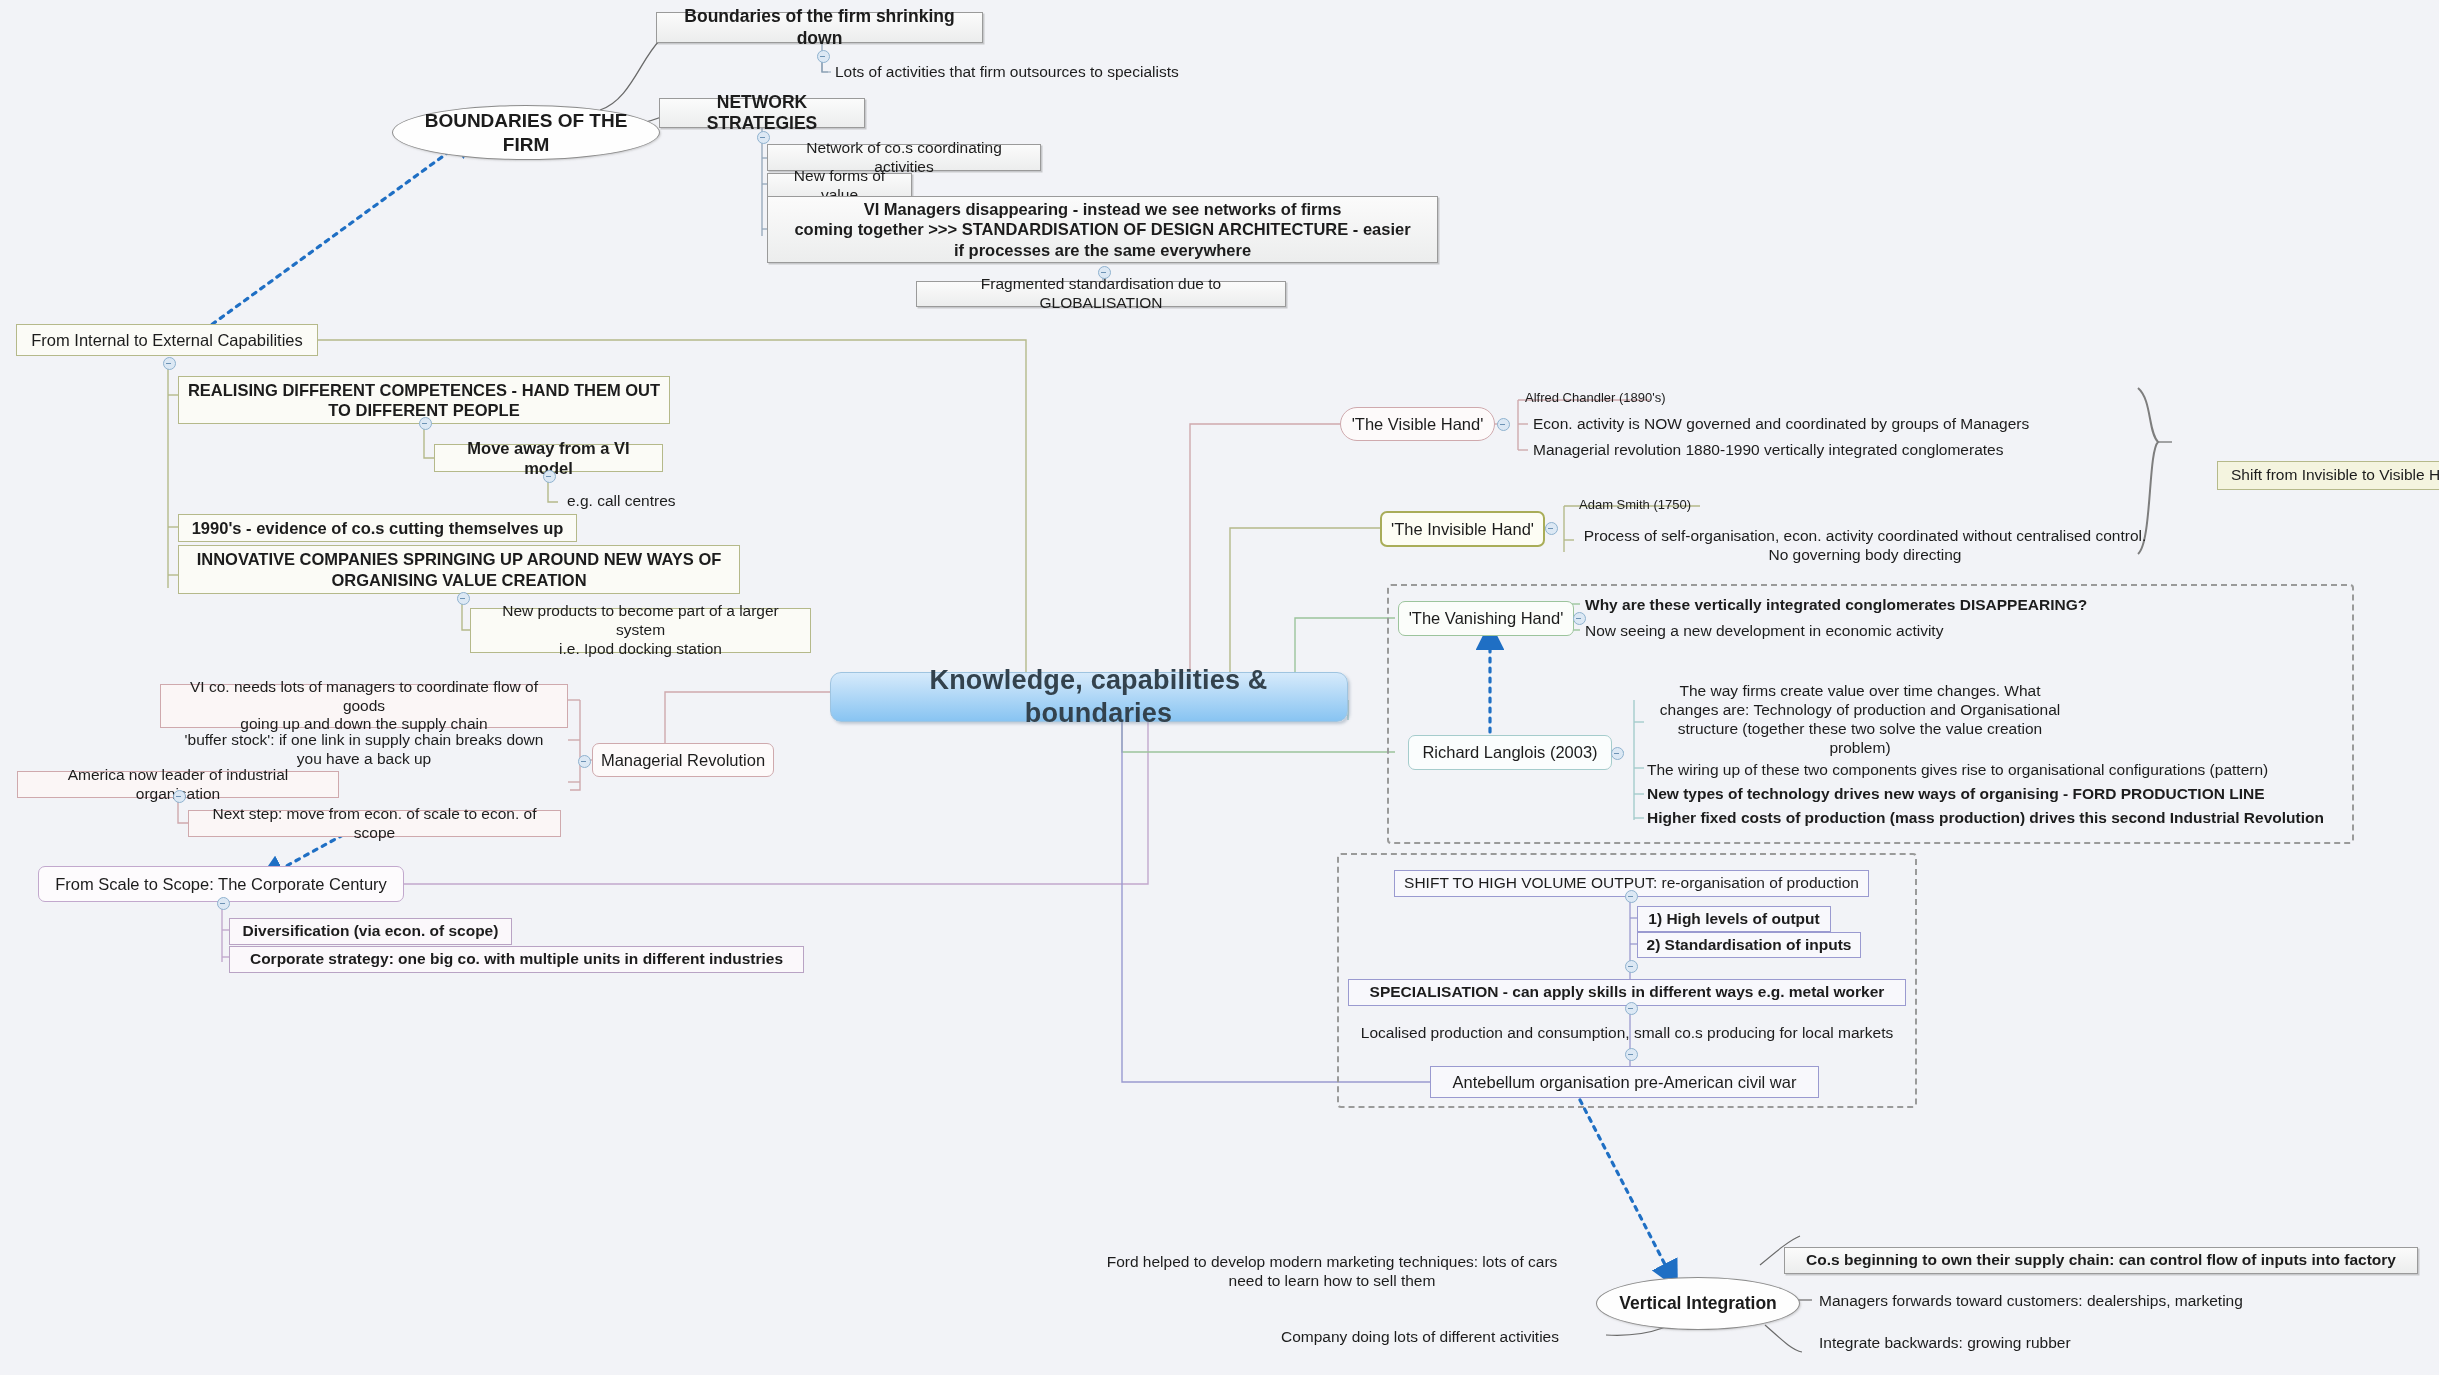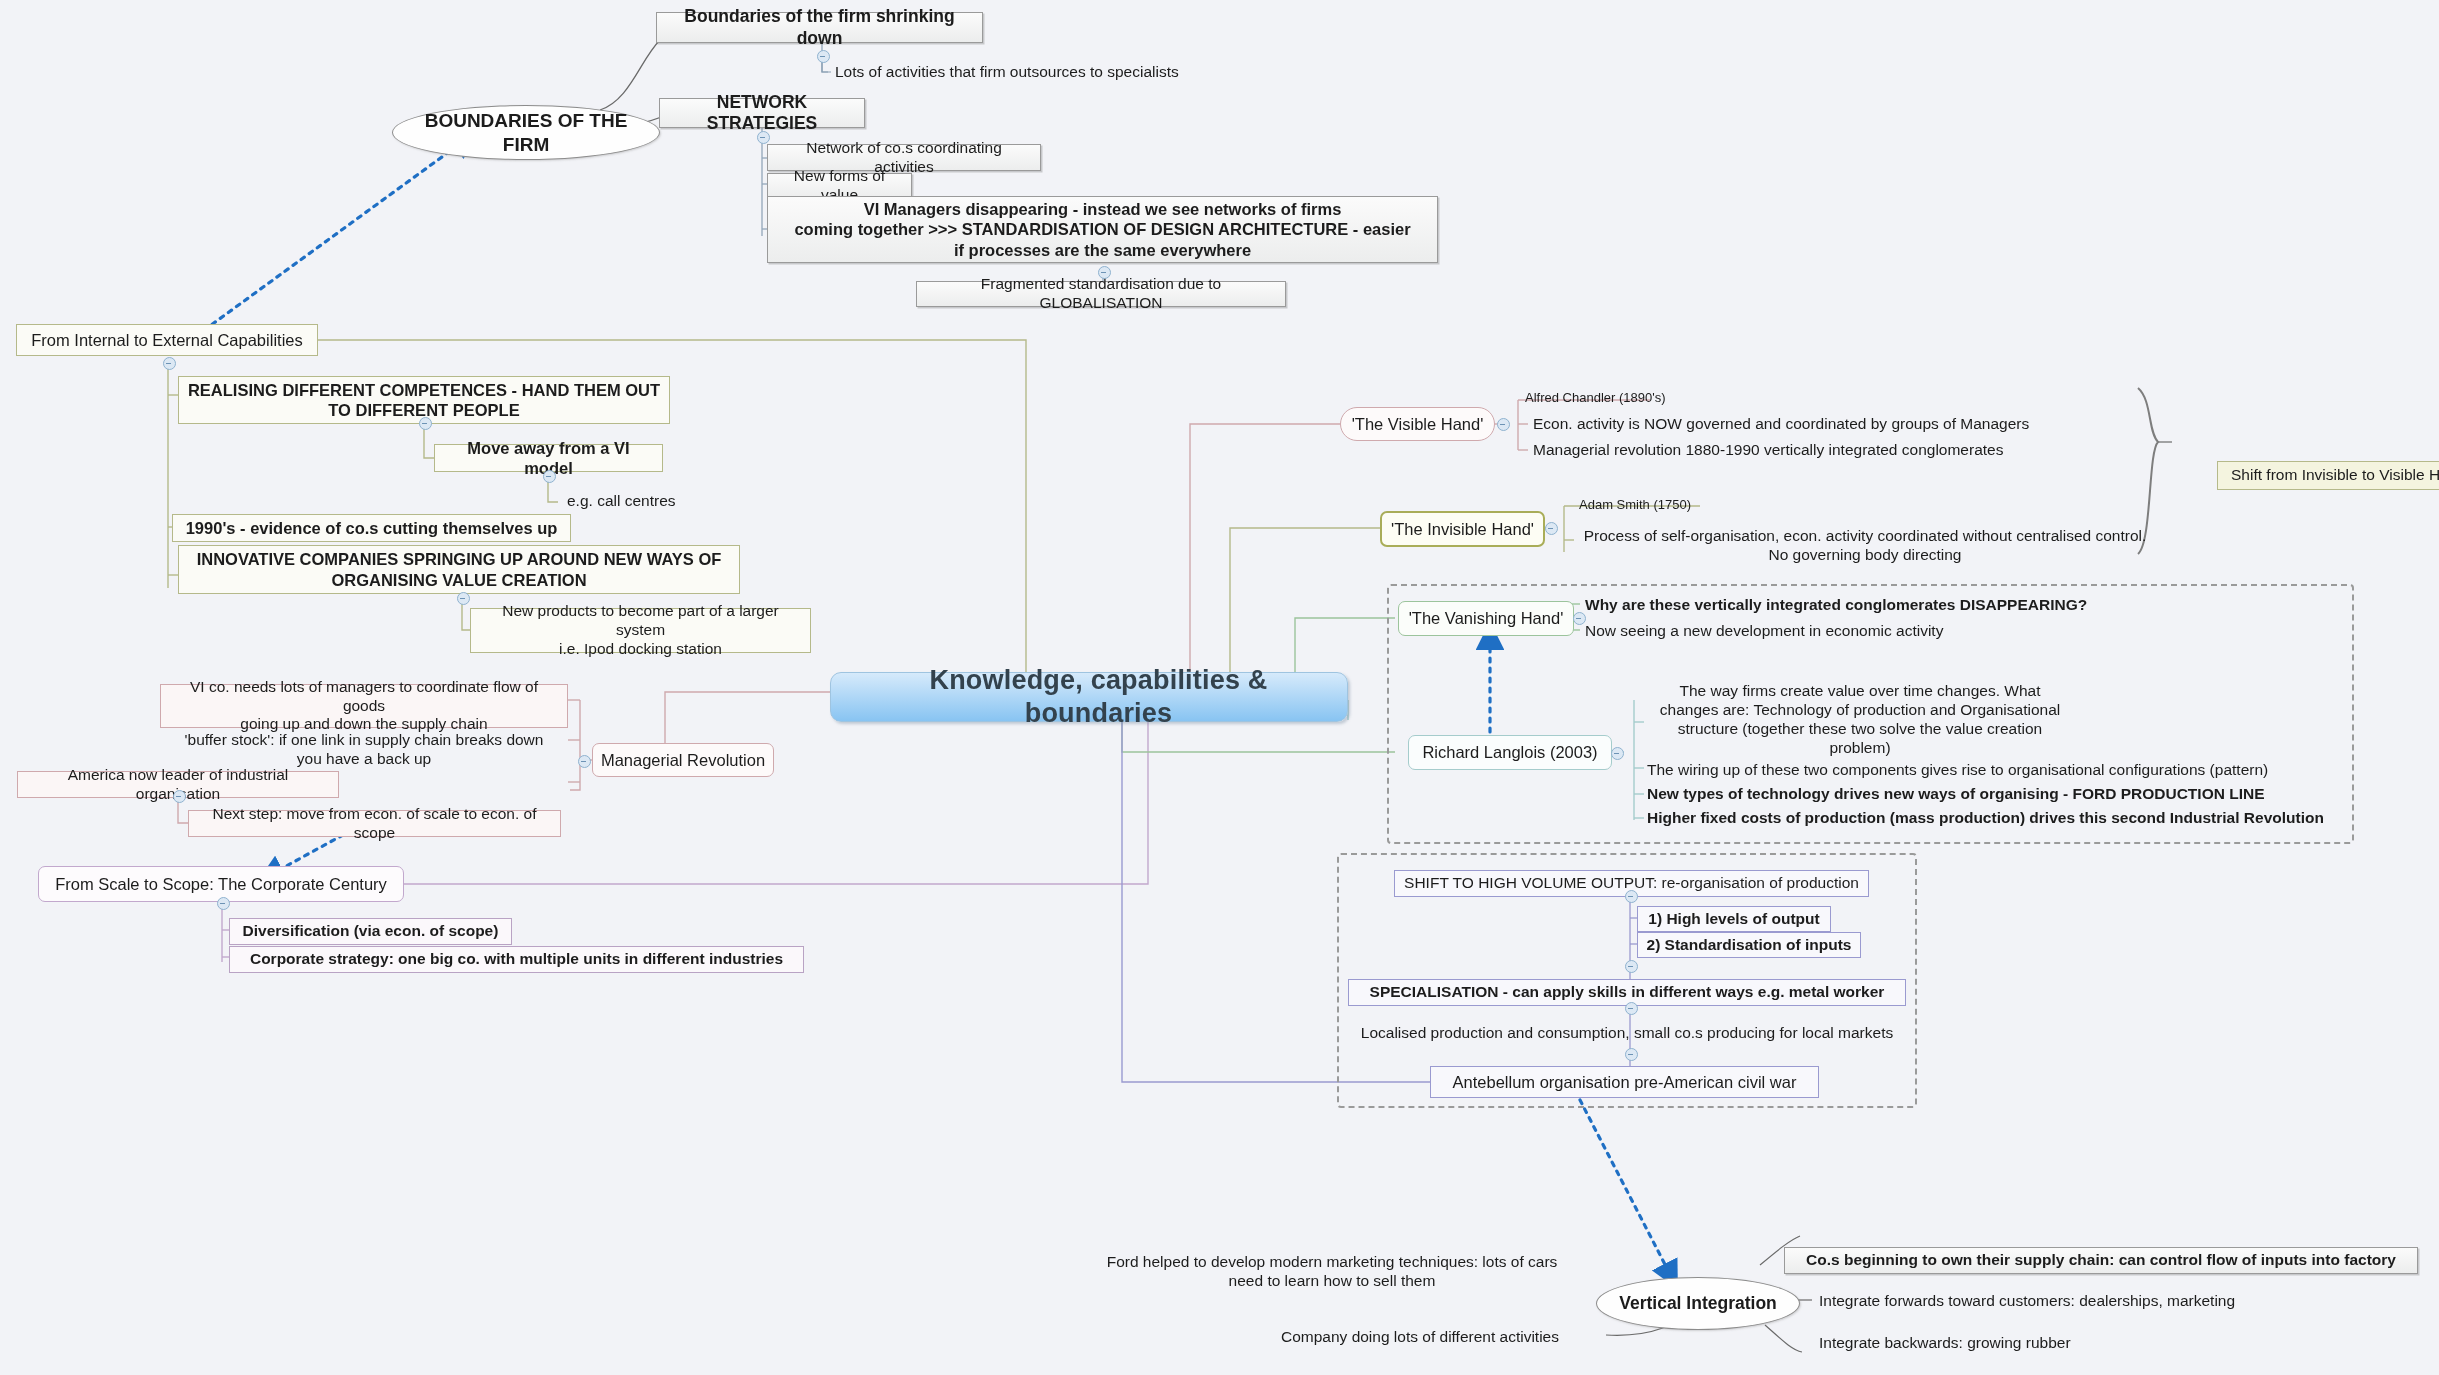--- a/index.html
+++ b/index.html
@@ -224,21 +224,21 @@
 
   <div class="node olive-box f16" style="left:16px;top:324px;width:302px;height:32px;">From Internal to External Capabilities</div>
 
   <div class="node olive-box b f16" style="left:178px;top:376px;width:492px;height:48px;">REALISING DIFFERENT COMPETENCES - HAND THEM OUT
 TO DIFFERENT PEOPLE</div>
 
   <div class="node olive-box b f16" style="left:434px;top:444px;width:229px;height:28px;">Move away from a VI model</div>
 
   <div class="node plain f15" style="left:560px;top:489px;width:135px;height:25px;justify-content:flex-start;">e.g. call centres</div>
 
-  <div class="node olive-box b f16" style="left:172px;top:514px;width:399px;height:28px;text-align:right;">1990's - evidence of co.s cutting themselves up</div>
+  <div class="node olive-box b f16" style="left:178px;top:514px;width:399px;height:28px;text-align:right;">1990's - evidence of co.s cutting themselves up</div>
 
   <div class="node olive-box b f16" style="left:178px;top:545px;width:562px;height:49px;">INNOVATIVE COMPANIES SPRINGING UP AROUND NEW WAYS OF
 ORGANISING VALUE CREATION</div>
 
   <div class="node olive-box f15" style="left:470px;top:608px;width:341px;height:45px;">New products to become part of a larger system
 i.e. Ipod docking station</div>
 
   <div class="bullet" style="left:163px;top:357px;"></div>
   <div class="bullet" style="left:419px;top:417px;"></div>
   <div class="bullet" style="left:543px;top:470px;"></div>
@@ -332,17 +332,17 @@
 
   <div class="node ellipse b f17" style="left:1596px;top:1277px;width:204px;height:53px;">Vertical Integration</div>
 
   <div class="node plain f15" style="left:1098px;top:1250px;width:468px;height:44px;">Ford helped to develop modern marketing techniques: lots of cars
 need to learn how to sell them</div>
 
   <div class="node plain f15" style="left:1240px;top:1325px;width:326px;height:24px;justify-content:flex-end;">Company doing lots of different activities</div>
 
   <div class="node grey-box b f15" style="left:1784px;top:1247px;width:634px;height:27px;">Co.s beginning to own their supply chain: can control flow of inputs into factory</div>
 
-  <div class="node plain f15" style="left:1812px;top:1289px;width:500px;height:24px;justify-content:flex-start;">Integrate forwards toward customers: dealerships, marketing</div>
+  <div class="node plain f15" style="left:1812px;top:1289px;width:500px;height:24px;justify-content:flex-start;">Managers forwards toward customers: dealerships, marketing</div>
 
   <div class="node plain f15" style="left:1812px;top:1331px;width:400px;height:24px;justify-content:flex-start;">Integrate backwards: growing rubber</div>
 
 </div>
 
 </body></html>

